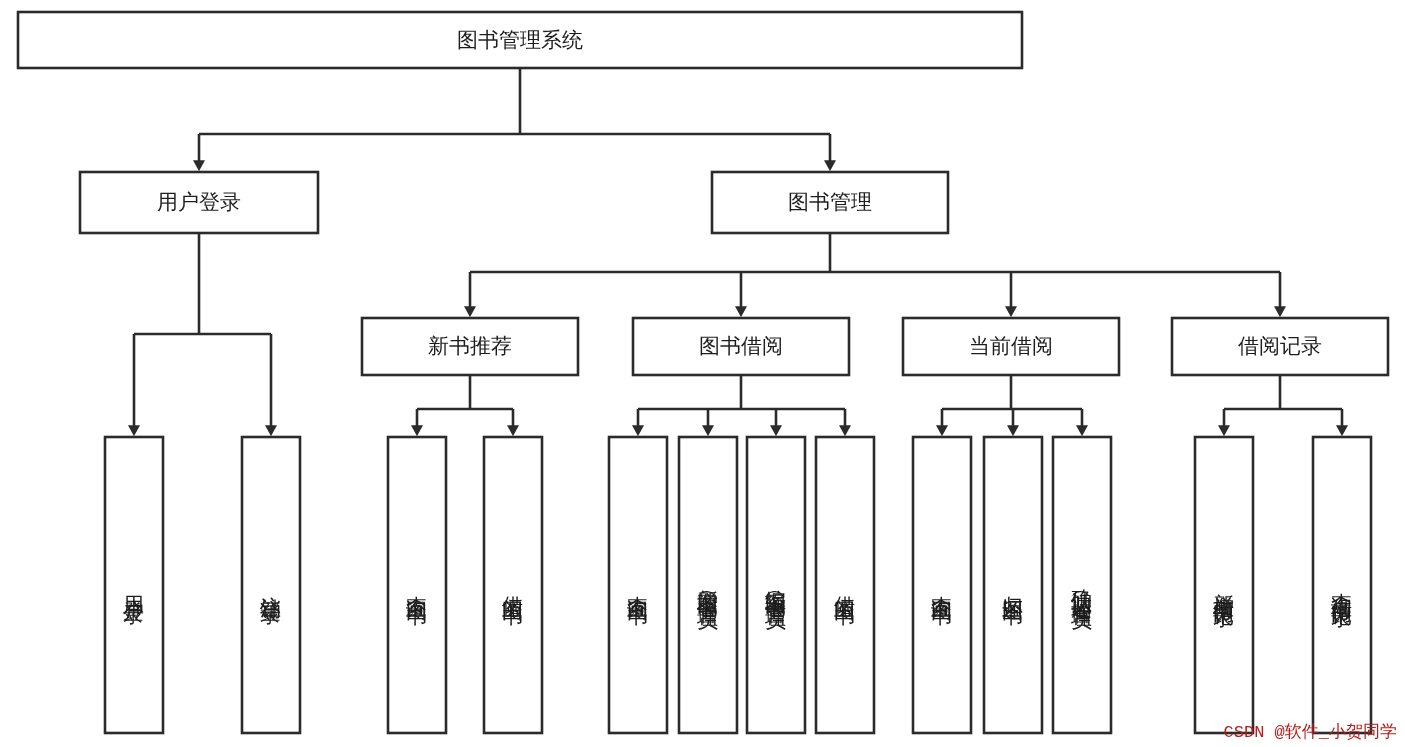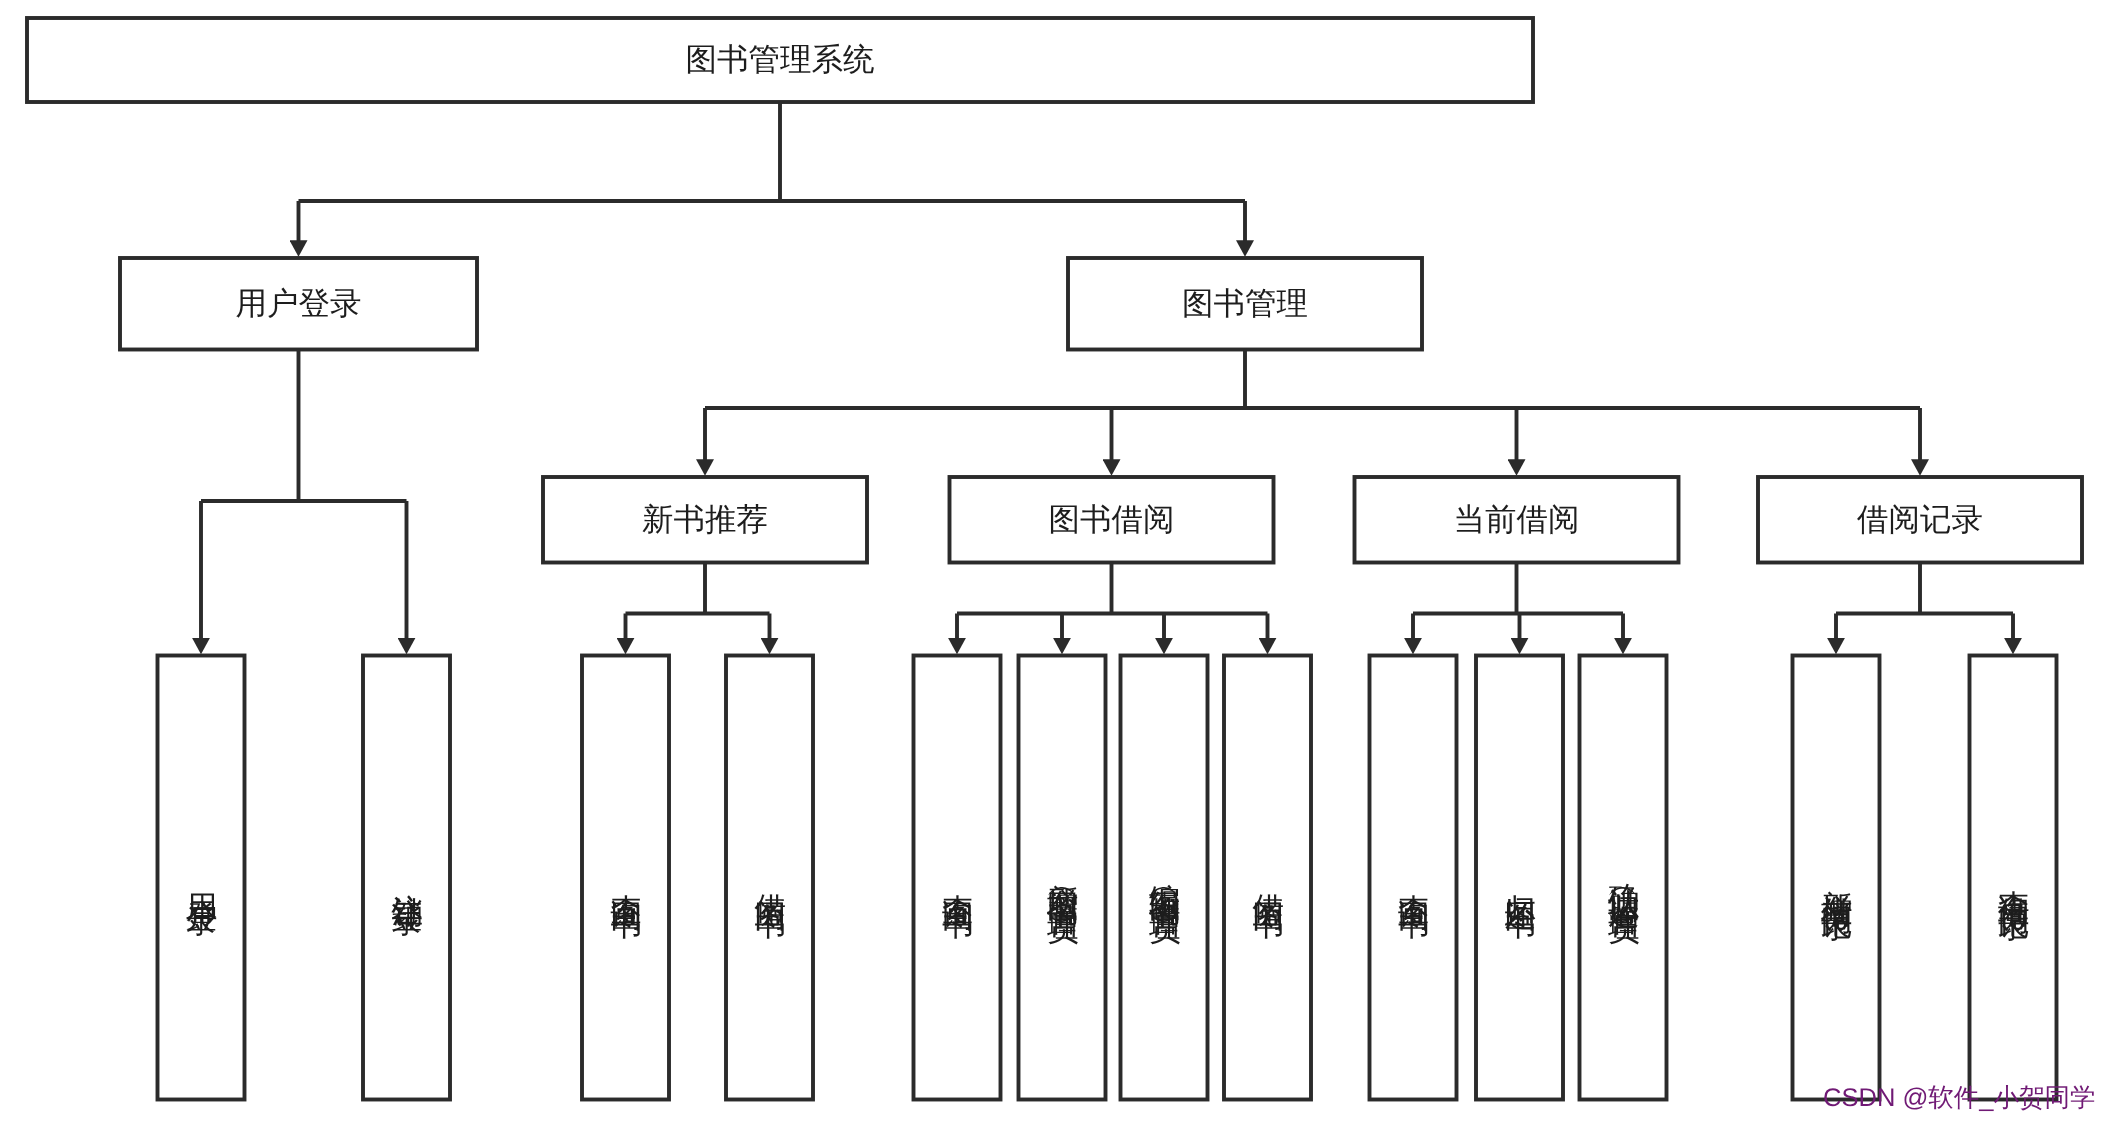--- a/index.html
+++ b/index.html
@@ -63,23 +63,23 @@
     position: absolute;
     display: flex;
     align-items: center;
     justify-content: center;
     pointer-events: none;
   }
   #watermark {
     position: absolute;
     right: 8px;
     bottom: 4px;
-    font-family: Liberation Sans, sans-serif;
+    font-family: Liberation Mono, monospace;
     font-size: 17px;
-    color: #701a75;
+    color: #b91c1c;
     white-space: nowrap;
   }
 </style>
 </head>
 <body>
 
 <div id="diagram-root">
 
   <svg id="flowchart" viewBox="0 0 1405 747">
     <defs>

